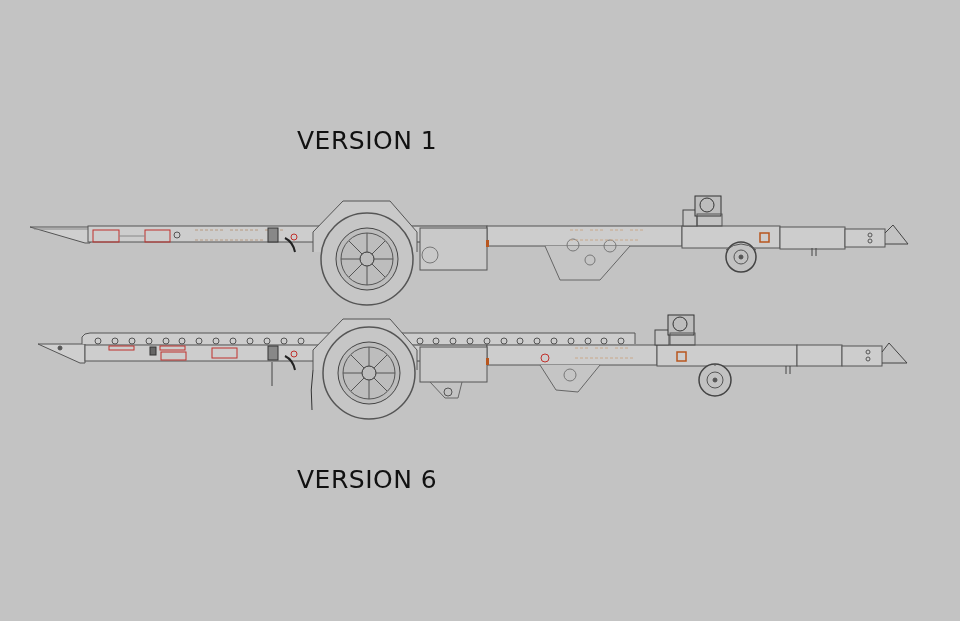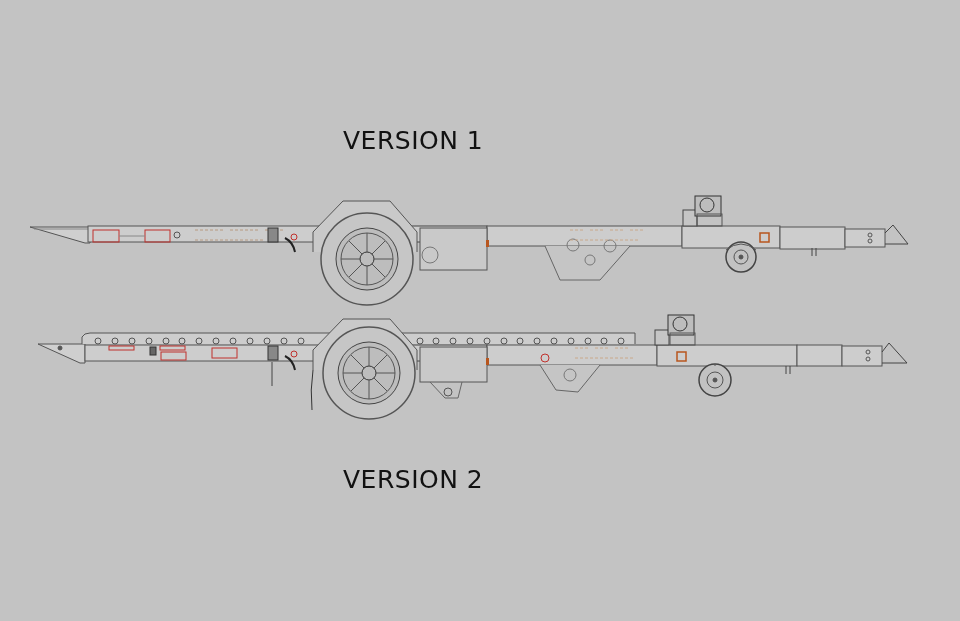--- a/index.html
+++ b/index.html
@@ -1,26 +1,26 @@
 <!DOCTYPE html>
 <html><head>
 <meta charset="utf-8">
 <style>
   html,body{margin:0;padding:0;}
   body{width:960px;height:621px;background:#c3c3c3;overflow:hidden;position:relative;font-family:"DejaVu Sans",sans-serif;}
-  .label{position:absolute;font-size:25px;color:#111;letter-spacing:0.5px;font-family:"DejaVu Sans",sans-serif;margin-left:46px;}
+  .label{position:absolute;font-size:25px;color:#111;letter-spacing:0.5px;font-family:"DejaVu Sans",sans-serif;}
   #v1label{left:297px;top:126px;}
   #v2label{left:297px;top:465px;}
   svg{position:absolute;left:0;top:0;}
 </style>
 </head>
 <body>
 
 <div class="label" id="v1label">VERSION 1</div>
-<div class="label" id="v2label">VERSION 2</div>
+<div class="label" id="v2label">VERSION 6</div>
 
 <svg width="960" height="621" viewBox="0 0 960 621" fill="none" stroke="#555" stroke-width="1">
 
   <g>
 
     <path d="M30 227 L90 227 L90 243 L85 243 Z" stroke="#555" fill="#cfcfcf"></path>
     <path d="M34 229 L88 229" stroke="#888"></path>
 
     <rect x="88" y="226" width="237" height="16" fill="#cdcdcd" stroke="#555"></rect>
     <rect x="325" y="226" width="162" height="16" fill="#cdcdcd" stroke="#444"></rect>

